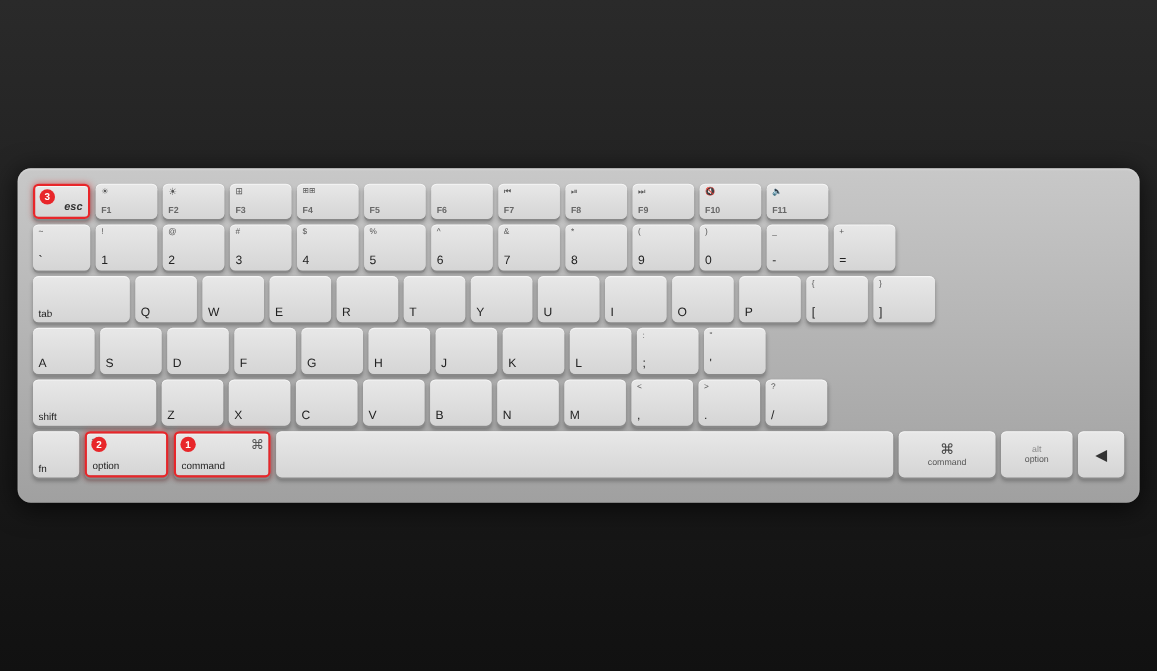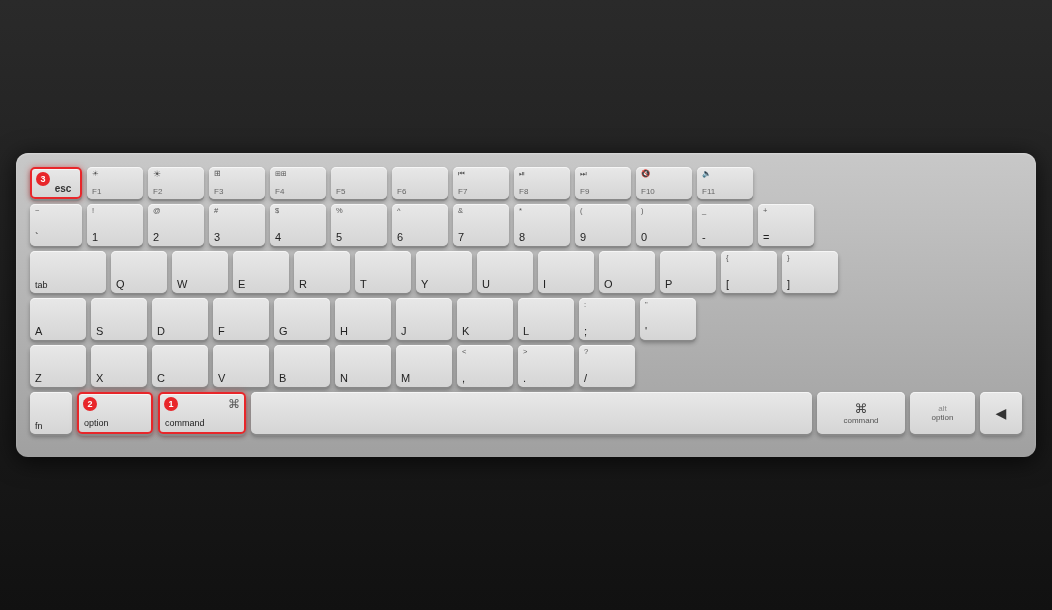--- a/index.html
+++ b/index.html
@@ -70,20 +70,21 @@
       font-size: 11px;
       font-weight: 500;
       color: #222;
       line-height: 1;
     }
 
     .key .sub-label {
       font-size: 8px;
       color: #666;
       line-height: 1;
+      font-weight: bold;
     }
 
     
     .fn-key { min-height: 32px; font-size: 8px; }
     
     
     .key.highlighted {
       border: 2px solid #e8262a;
       box-shadow: 0 2px 0 #888, 0 3px 4px rgba(0,0,0,0.3), inset 0 1px 0 rgba(255,255,255,0.6), 0 0 6px rgba(232,38,42,0.5);
     }
@@ -119,21 +120,21 @@
   </style>
 </head>
 <body>
 
 <div class="keyboard-wrapper">
   <div class="keyboard">
 
     <div class="key-row">
       <div class="key fn-key highlighted" style="width:52px">
         <div class="badge">3</div>
-        <span class="center-label" style="text-align:center; font-size:10px; font-weight:600; padding-left:14px;">esc</span>
+        <span class="center-label" style="text-align:right; font-size:10px; font-weight:600; padding-left:14px;font-style:italic;">esc</span>
       </div>
       <div class="key fn-key" style="width:56px">
         <span class="top-label">☀</span>
         <span class="sub-label">F1</span>
       </div>
       <div class="key fn-key" style="width:56px">
         <span class="top-label" style="font-size:9px">☀</span>
         <span class="sub-label">F2</span>
       </div>
       <div class="key fn-key" style="width:56px">
@@ -221,21 +222,21 @@
         <span class="top-label">_</span>
         <span class="main-label">-</span>
       </div>
       <div class="key" style="width:56px">
         <span class="top-label">+</span>
         <span class="main-label">=</span>
       </div>
     </div>
 
     <div class="key-row">
-      <div class="key" style="width:76px">
+      <div class="key" style="width:88px">
         <span class="main-label" style="font-size:9px">tab</span>
       </div>
       <div class="key" style="width:56px">
           <span class="main-label">Q</span>
         </div>
       <div class="key" style="width:56px">
           <span class="main-label">W</span>
         </div>
       <div class="key" style="width:56px">
           <span class="main-label">E</span>
@@ -303,20 +304,23 @@
         <span class="top-label">:</span>
         <span class="main-label">;</span>
       </div>
       <div class="key" style="width:56px">
         <span class="top-label">"</span>
         <span class="main-label">'</span>
       </div>
     </div>
 
     <div class="key-row">
+      <div class="key" style="width:112px">
+        <span class="main-label" style="font-size:9px">shift</span>
+      </div>
       <div class="key" style="width:56px">
           <span class="main-label">Z</span>
         </div>
       <div class="key" style="width:56px">
           <span class="main-label">X</span>
         </div>
       <div class="key" style="width:56px">
           <span class="main-label">C</span>
         </div>
       <div class="key" style="width:56px">

